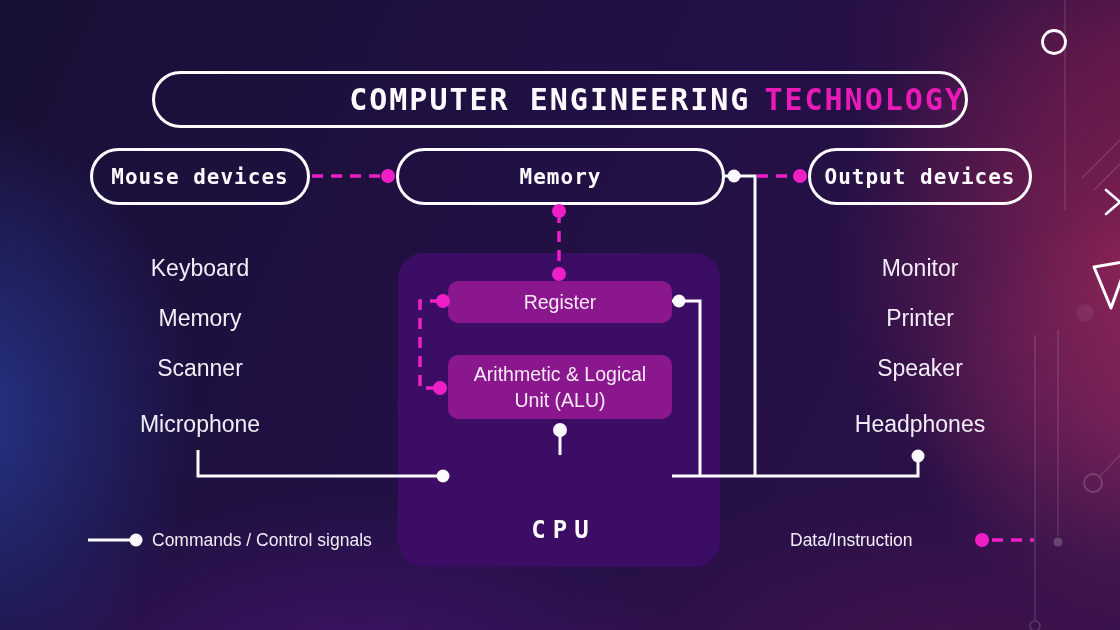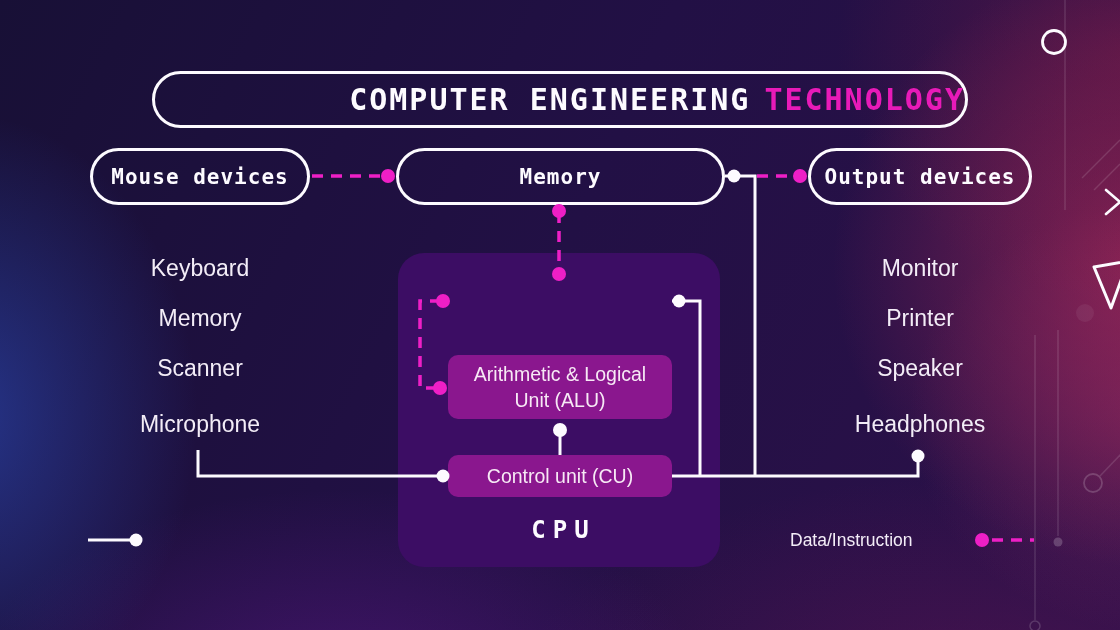--- a/index.html
+++ b/index.html
@@ -89,28 +89,29 @@
   <div class="dev-label dev-left" style="top:306px">Memory</div>
   <div class="dev-label dev-left" style="top:356px">Scanner</div>
   <div class="dev-label dev-left" style="top:412px">Microphone</div>
 
   <div class="dev-label dev-right" style="top:256px">Monitor</div>
   <div class="dev-label dev-right" style="top:306px">Printer</div>
   <div class="dev-label dev-right" style="top:356px">Speaker</div>
   <div class="dev-label dev-right" style="top:412px">Headphones</div>
 
   <div class="cpu-box"></div>
+  <div id="unit-register" class="unit">
+    <span>Register</span>
+  </div>
   <div id="unit-alu" class="unit">
     <span>Arithmetic &amp; Logical Unit (ALU)</span>
   </div>
-  <div id="unit-cu" class="unit">
-    <span>Control unit (CU)</span>
-  </div>
   <div class="cpu-label techno">CPU</div>
 
+  <div id="legend-commands" class="legend-label">Commands / Control signals</div>
   <div id="legend-data" class="legend-label">Data/Instruction</div>
 
   <svg class="overlay" width="1120" height="630" viewBox="0 0 1120 630">
 
     <g stroke="#fdfbff" stroke-width="3" fill="none">
       <path d="M725 176 H755 V476"></path>
       <path d="M672 301 H700 V476"></path>
       <path d="M672 476 H918 V457"></path>
       <path d="M448 476 H198 V450"></path>
       <path d="M560 431 V455"></path>

